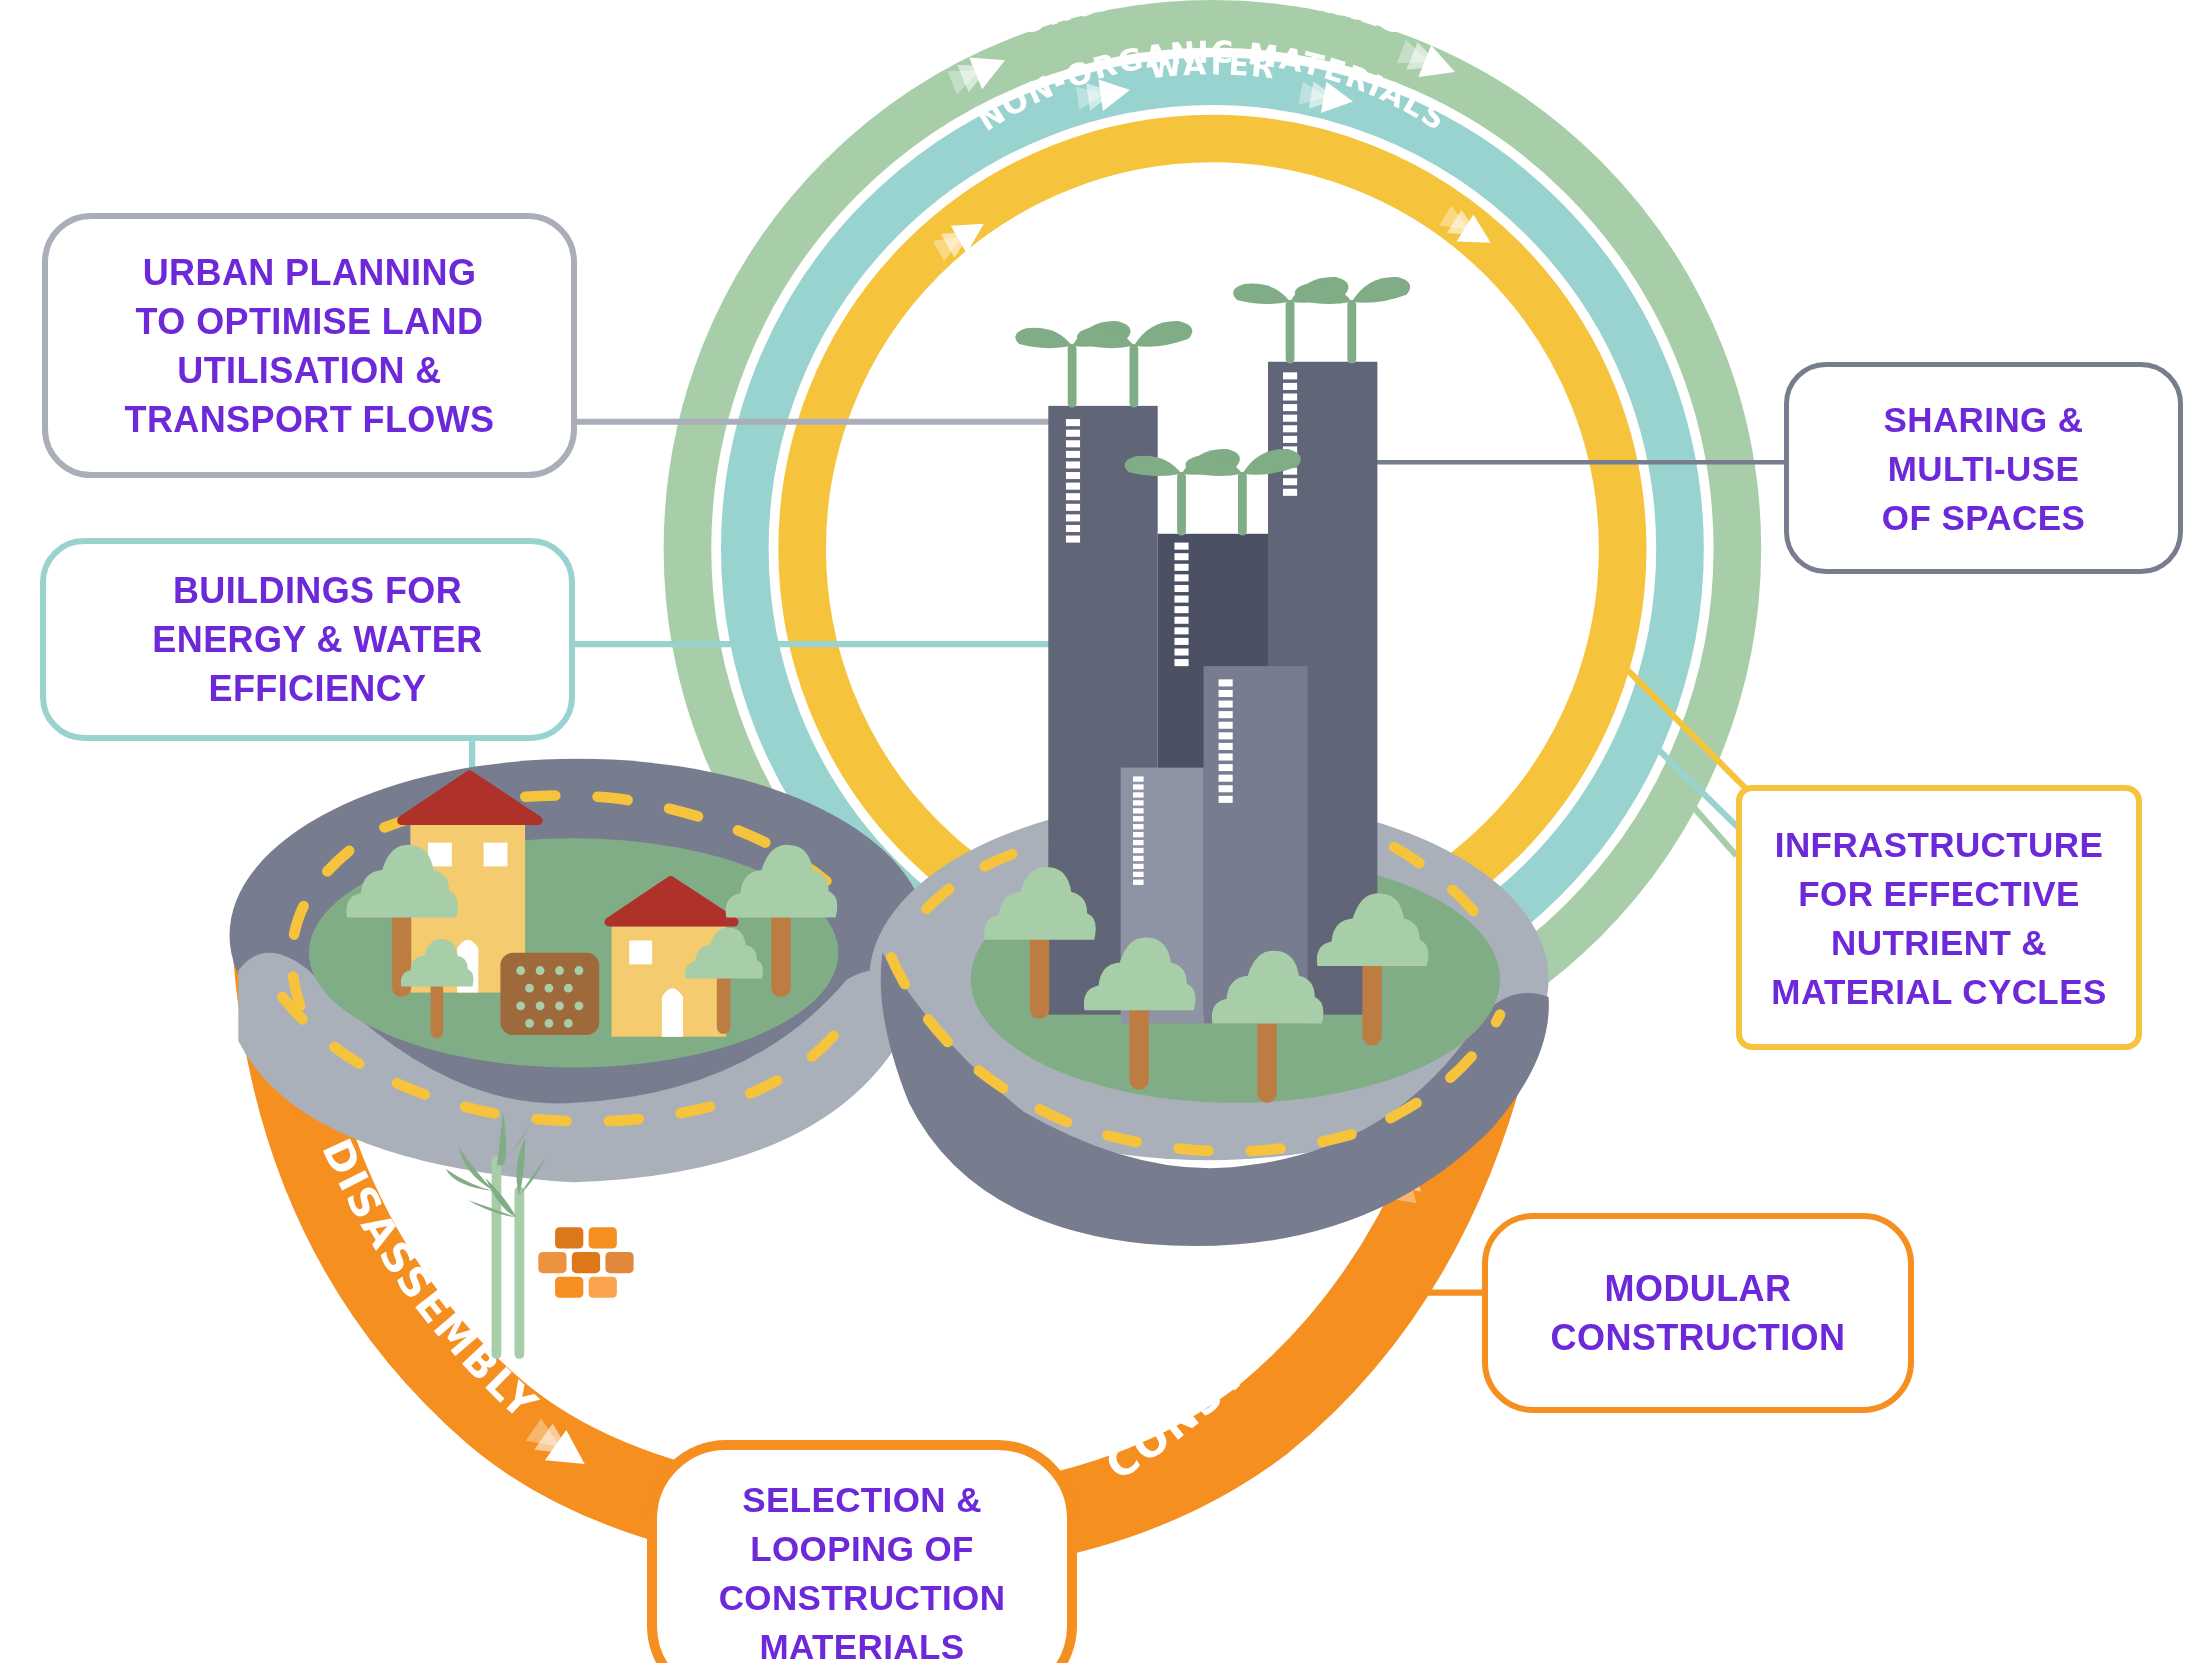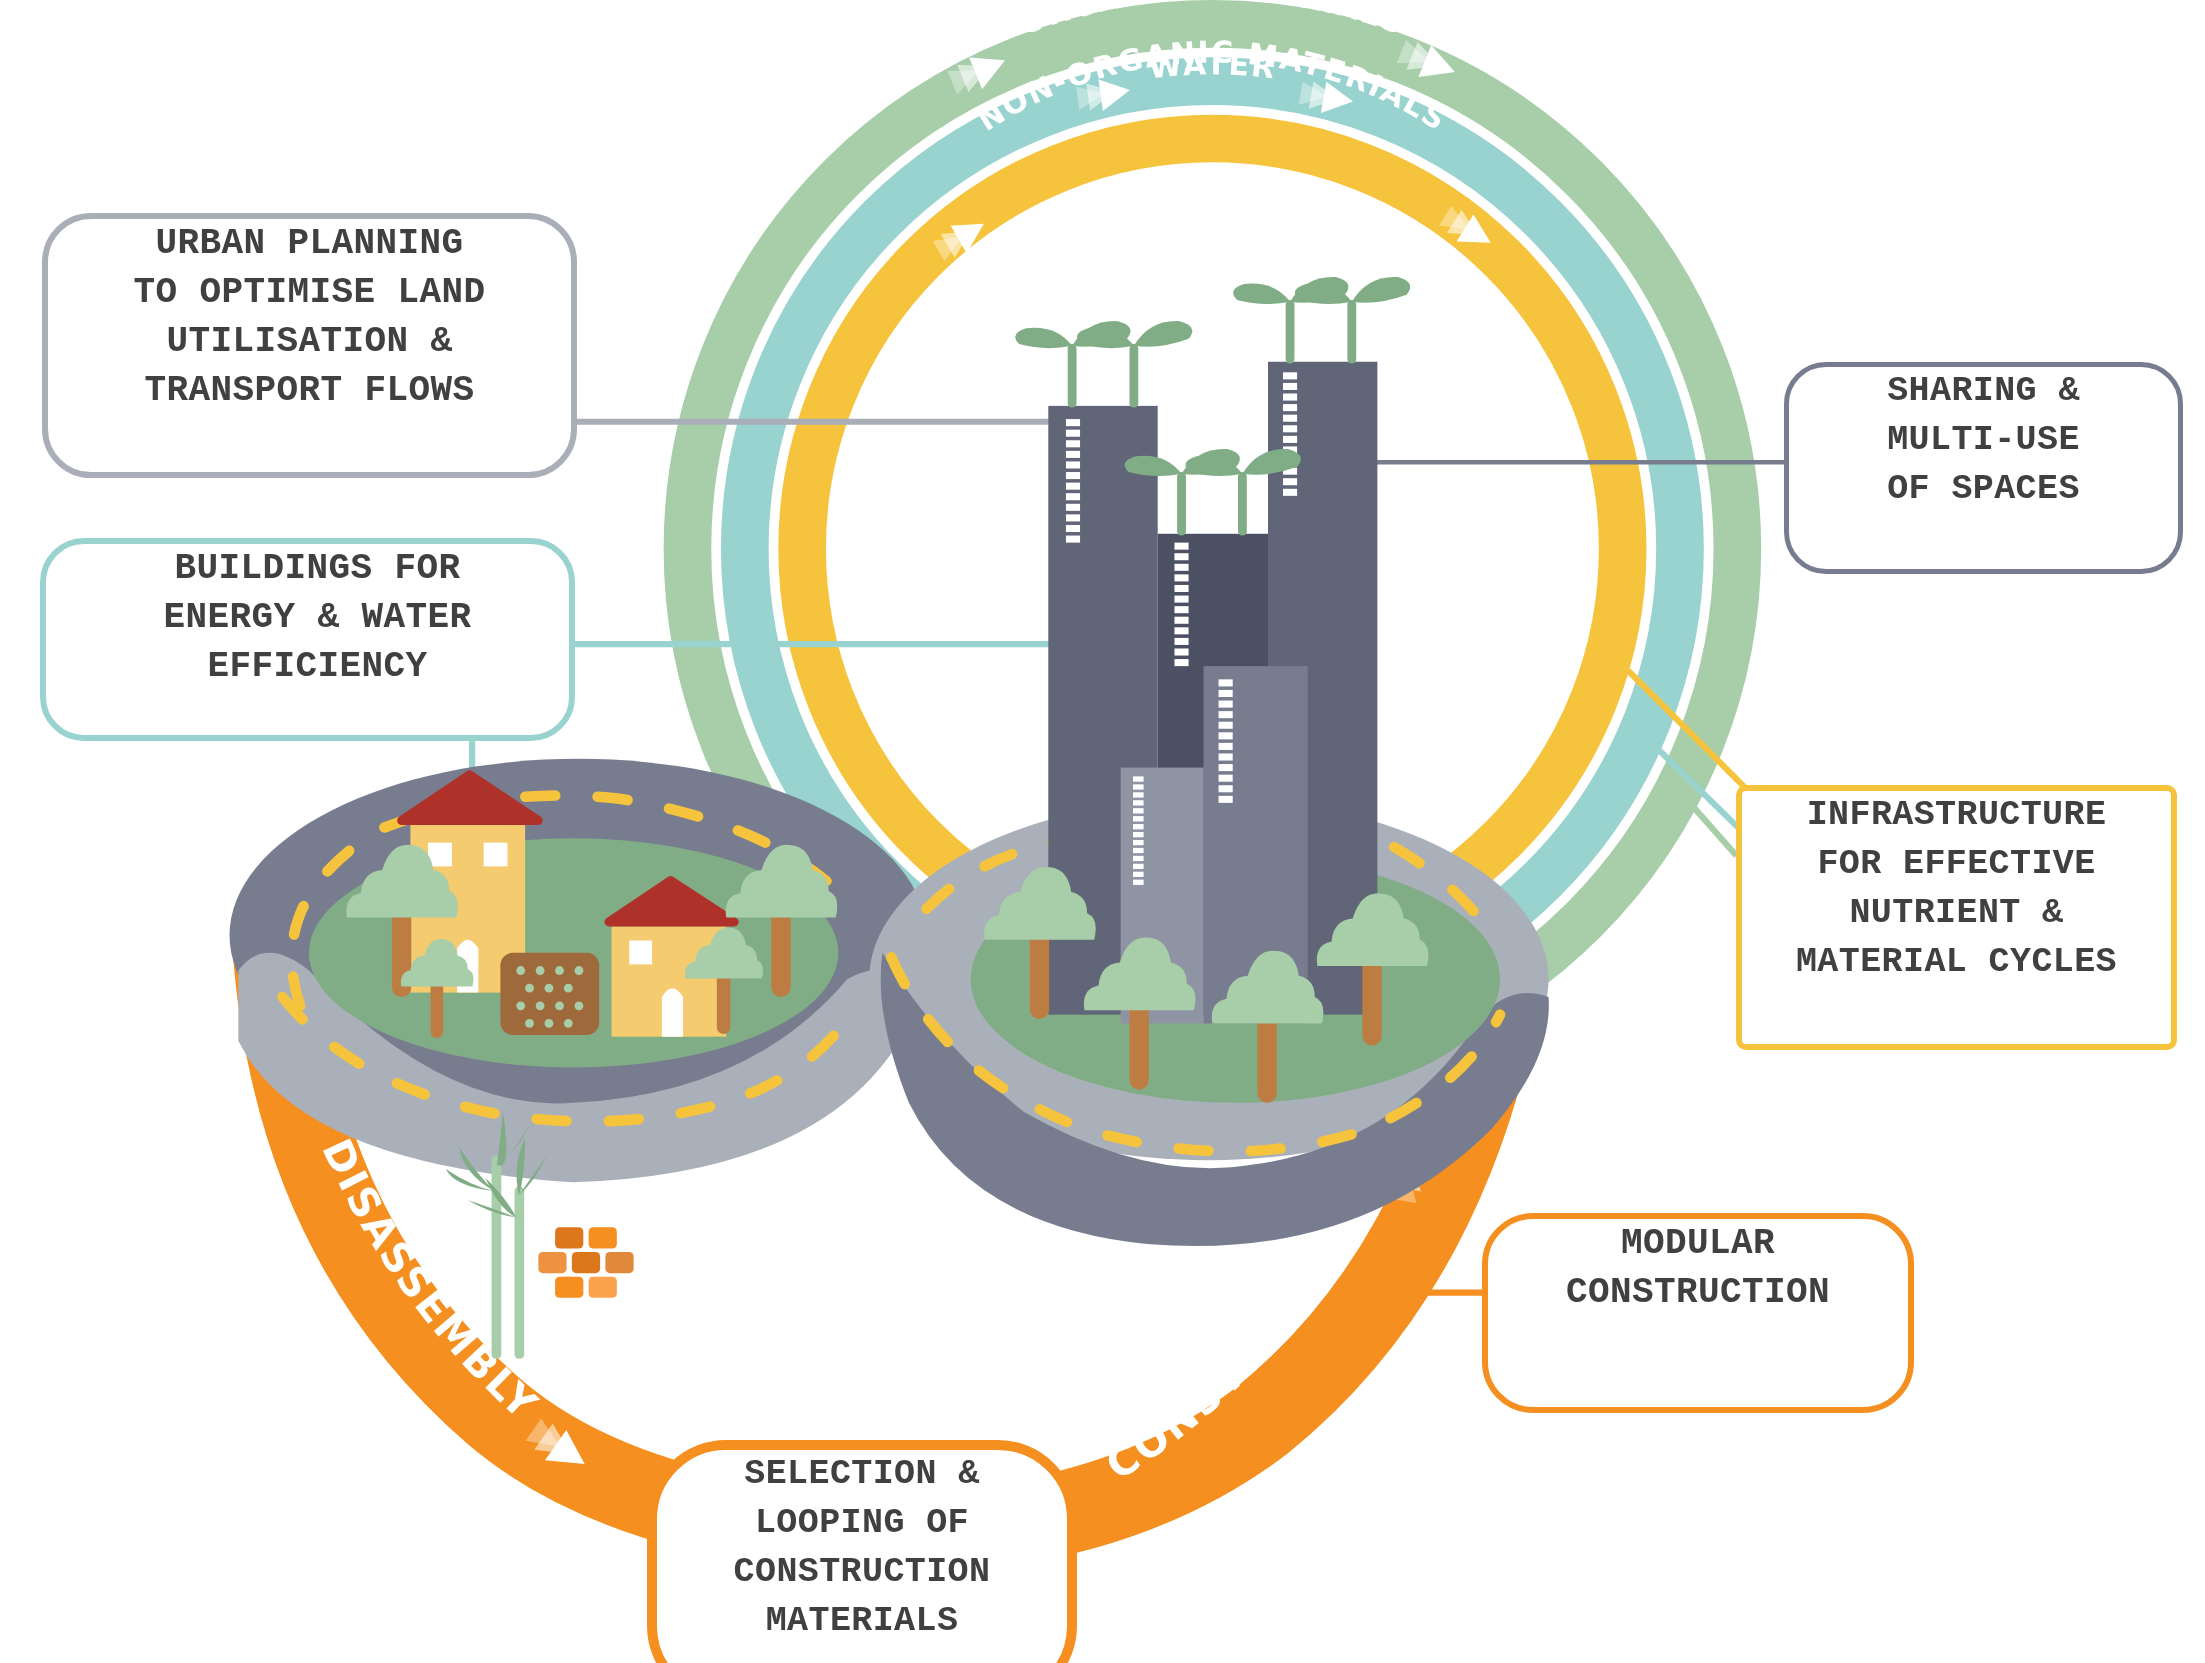--- a/index.html
+++ b/index.html
@@ -2,29 +2,29 @@
 <html style="font-size:14px"><head>
   <meta charset="utf-8">
   <style>
     html, body { margin: 0; padding: 0; background: #ffffff; }
     body { width: 2206px; height: 1664px; position: relative; overflow: hidden; font-family: "DejaVu Sans", "Liberation Sans", sans-serif; }
     #scene { position: absolute; left: 0; top: 0; width: 2206px; height: 1664px; }
     .ring-label { font-family: "DejaVu Sans", sans-serif; font-weight: bold; fill: #ffffff; letter-spacing: 2px; }
     .flow-label { font-family: "DejaVu Sans", sans-serif; font-weight: bold; fill: #ffffff; letter-spacing: 3px; }
     .box {
       position: absolute; box-sizing: border-box; background: #ffffff;
-      display: flex; align-items: flex-start; justify-content: center; text-align: center;
-      font-family: Liberation Mono, monospace; font-weight: bold;
-      color: #404040; font-size: 36px; line-height: 49px; letter-spacing: 0.4px;
+      display: flex; align-items: center; justify-content: center; text-align: center;
+      font-family: Liberation Sans, sans-serif; font-weight: bold;
+      color: #6d28d9; font-size: 36px; line-height: 49px; letter-spacing: 0.4px;
     }
     .box .txt { white-space: pre-line; }
     #box-urban { left: 42px; top: 213px; width: 535px; height: 265px; border: 6.2px solid #a9aeb9; border-radius: 49px; }
     #box-buildings { left: 40px; top: 538px; width: 535px; height: 203px; border: 6.2px solid #99d3cf; border-radius: 44px; padding-left: 20px; }
     #box-sharing { left: 1784px; top: 362px; width: 399px; height: 212px; border: 5.3px solid #777d8f; border-radius: 42px; font-size: 35px; }
-    #box-infra { left: 1736px; top: 785px; width: 441px; height: 265px; border: 6.2px solid #f6c43c; border-radius: 10px; font-size: 35px; line-height: 49px; }
+    #box-infra { left: 1736px; top: 785px; width: 406px; height: 265px; border: 6.2px solid #f6c43c; border-radius: 16px; font-size: 35px; line-height: 49px; }
     #box-modular { left: 1482px; top: 1213px; width: 432px; height: 200px; border: 6.2px solid #f48f20; border-radius: 51px; }
     #box-selection { left: 647px; top: 1440px; width: 430px; height: 265px; border: 10.6px solid #f48f20; border-radius: 79px; font-size: 35px; line-height: 49px; }
   </style>
 </head>
 <body>
 
 <svg id="scene" viewBox="0 0 2500 1886" xmlns="http://www.w3.org/2000/svg">
   <defs>
     <path id="arc-organic" d="M 1012 125 A 585 585 0 0 1 1736 125"></path>
     <path id="arc-water" d="M 1150 135 A 520 520 0 0 1 1598 135"></path>

